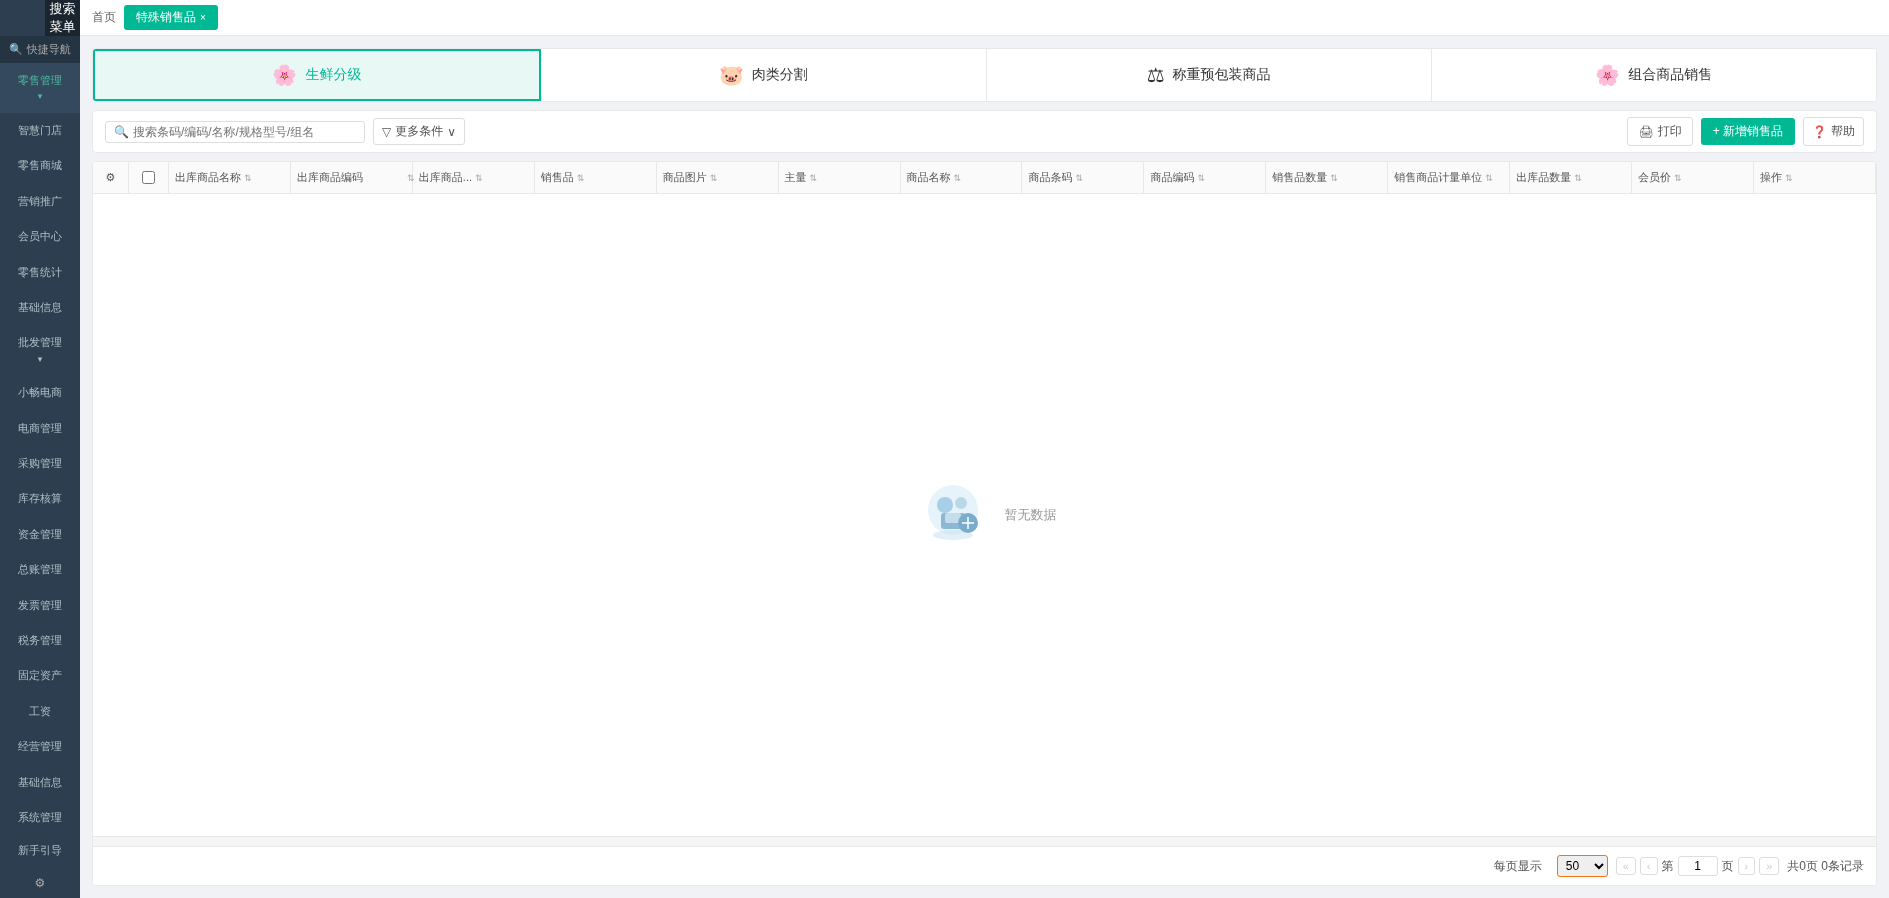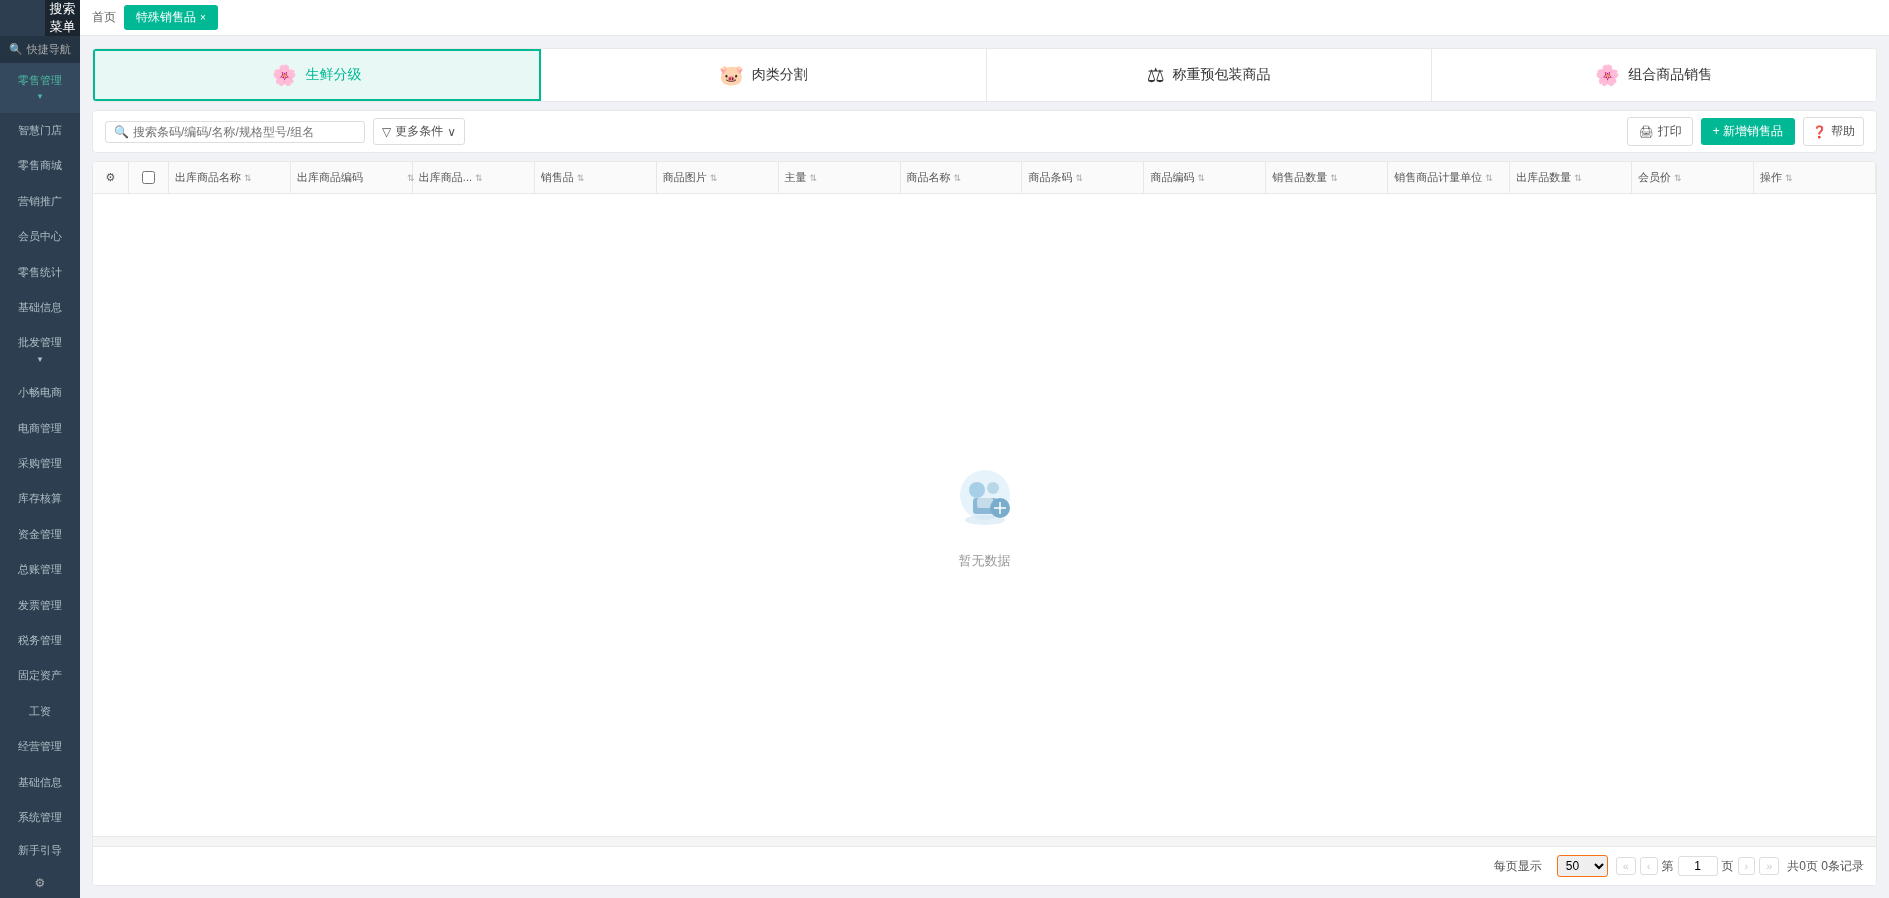--- a/index.html
+++ b/index.html
@@ -259,21 +259,21 @@
       align-items: center;
       gap: 3px;
       flex-shrink: 0;
     }
     .th .sort-icon { font-size: 9px; color: #aaa; }
 
     
     .empty-state {
       flex: 1;
       display: flex;
-      flex-direction: column;
+      flex-direction: row;
       align-items: center;
       justify-content: center;
       gap: 12px;
     }
     .empty-icon {
       width: 80px;
       height: 80px;
     }
     .empty-text {
       color: #999;

